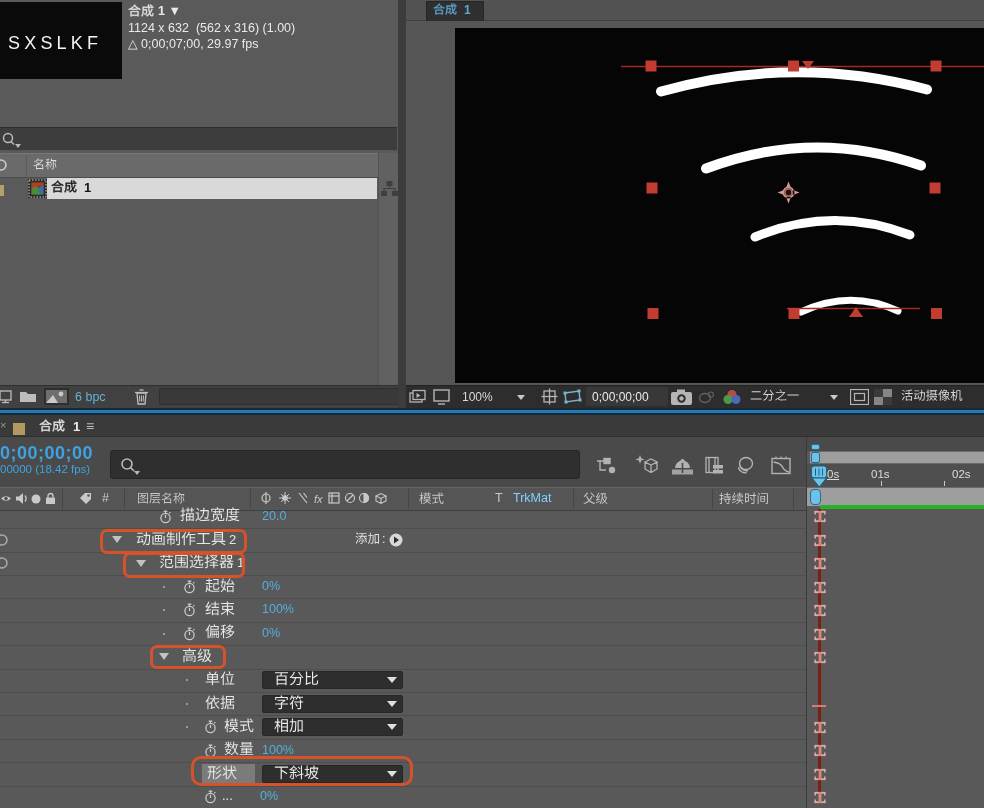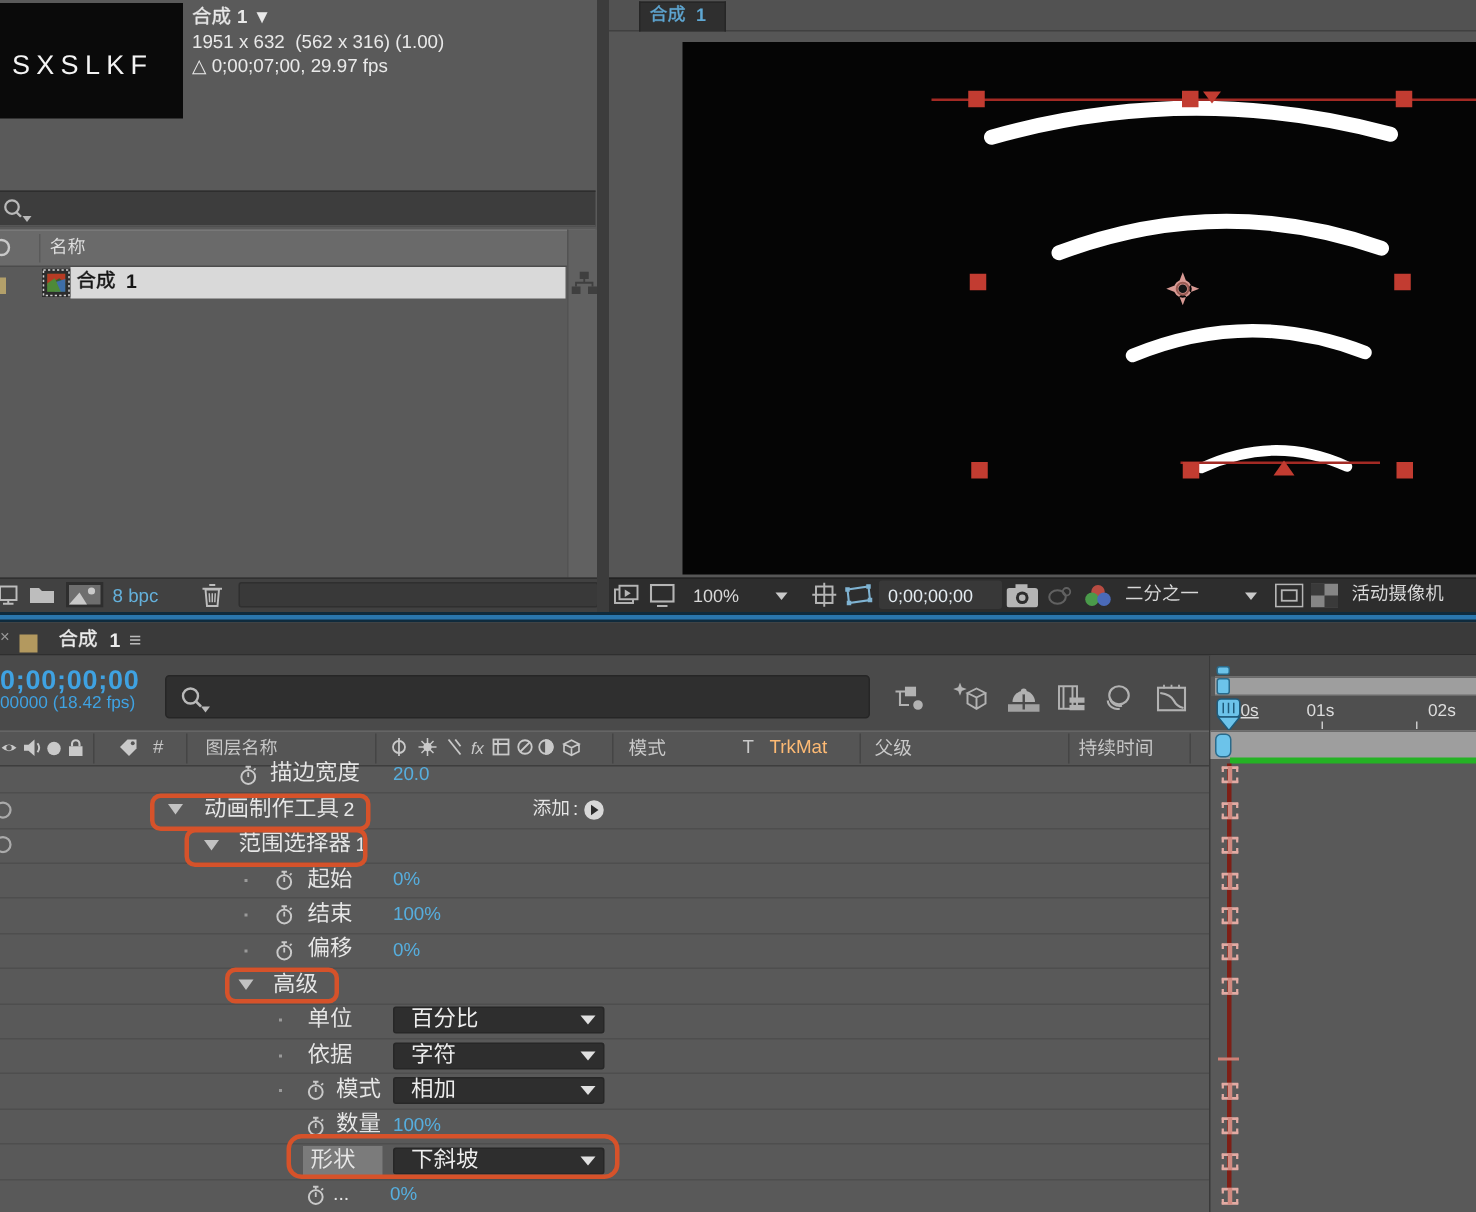--- a/index.html
+++ b/index.html
@@ -72,21 +72,21 @@
 <div style="position:absolute;left:8px;top:33px;font:18px 'Liberation Sans', sans-serif;color:#f4f4f4;white-space:pre;line-height:20px;letter-spacing:4.2px;">SXSLKF</div>
 <svg style="position:absolute;left:128px;top:5px;overflow:visible" width="26" height="16" fill="#e9e9e9" stroke="#e9e9e9" stroke-width="28">
       <g transform="translate(0.0,10.4) scale(0.0130,-0.0130)">
         <use href="#u5408"></use>
       </g>
       <g transform="translate(13.0,10.4) scale(0.0130,-0.0130)">
         <use href="#u6210"></use>
       </g>
     </svg>
 <div style="position:absolute;left:158px;top:4px;font:bold 12.5px 'Liberation Sans', sans-serif;color:#e9e9e9;white-space:pre;line-height:14.5px;">1 ▼</div>
-<div style="position:absolute;left:128px;top:21px;font:12.5px 'Liberation Sans', sans-serif;color:#e9e9e9;white-space:pre;line-height:14.5px;">1951 x 632  (562 x 316) (1.00)</div>
+<div style="position:absolute;left:128px;top:21px;font:12.5px 'Liberation Sans', sans-serif;color:#e9e9e9;white-space:pre;line-height:14.5px;">1124 x 632  (562 x 316) (1.00)</div>
 <div style="position:absolute;left:128px;top:37px;font:12.5px 'Liberation Sans', sans-serif;color:#e9e9e9;white-space:pre;line-height:14.5px;">△ 0;00;07;00, 29.97 fps</div>
 <div style="position:absolute;left:0px;top:127px;width:397px;height:24px;background:#3d3d3d;border-top:1px solid #2e2e2e;border-bottom:1px solid #565656;"></div>
 <svg style="position:absolute;left:1px;top:131px" width="18" height="16">
       <circle cx="7" cy="7" r="4.5" fill="none" stroke="#b9b9b9" stroke-width="1.5"></circle>
       <line x1="10" y1="10.5" x2="13" y2="13.5" stroke="#b9b9b9" stroke-width="1.6"></line>
     </svg>
 <div style="position:absolute;left:14.5px;top:144px;width:0;height:0;border-left:3.5px solid transparent;border-right:3.5px solid transparent;border-top:4px solid #b9b9b9;"></div>
 <div style="position:absolute;left:0px;top:153px;width:397px;height:25px;background:#6a6a6a;border-top:1px solid #787878;border-bottom:1px solid #4c4c4c;"></div>
 <svg style="position:absolute;left:-6px;top:158px" width="14" height="14">
       <circle cx="7" cy="7" r="5" fill="none" stroke="#c9c9c9" stroke-width="1.6"></circle>
@@ -138,21 +138,21 @@
     </svg>
 <svg style="position:absolute;left:20px;top:390px" width="18" height="13">
       <path d="M0,2 h6 l2,2 h8 v8 h-16 z" fill="#bdbdbd"></path>
     </svg>
 <svg style="position:absolute;left:44px;top:388px" width="25" height="17">
       <rect x="0" y="0" width="25" height="17" fill="#2e2e2e"></rect>
       <rect x="2" y="2" width="21" height="13" fill="#6e6e6e"></rect>
       <path d="M2,15 l7,-8 5,8 z" fill="#c9c9c9"></path>
       <circle cx="17" cy="6" r="2.4" fill="#c9c9c9"></circle>
     </svg>
-<div style="position:absolute;left:75px;top:390px;font:12.5px 'Liberation Sans', sans-serif;color:#64b0da;white-space:pre;line-height:14.5px;">8 bpc</div>
+<div style="position:absolute;left:75px;top:390px;font:12.5px 'Liberation Sans', sans-serif;color:#64b0da;white-space:pre;line-height:14.5px;">6 bpc</div>
 <svg style="position:absolute;left:134px;top:388px" width="15" height="17">
       <path d="M3,5 h9 l-1,11 h-7 z" fill="none" stroke="#bdbdbd" stroke-width="1.3"></path>
       <line x1="1" y1="4.5" x2="14" y2="4.5" stroke="#bdbdbd" stroke-width="1.3"></line>
       <line x1="5.5" y1="2" x2="9.5" y2="2" stroke="#bdbdbd" stroke-width="1.3"></line>
       <line x1="5.5" y1="7.5" x2="5.8" y2="13.5" stroke="#bdbdbd" stroke-width="1"></line>
       <line x1="7.5" y1="7.5" x2="7.5" y2="13.5" stroke="#bdbdbd" stroke-width="1"></line>
       <line x1="9.5" y1="7.5" x2="9.2" y2="13.5" stroke="#bdbdbd" stroke-width="1"></line>
     </svg>
 <div style="position:absolute;left:159px;top:388px;width:240px;height:17px;background:#393939;border:1px solid #2f2f2f;border-radius:2px;"></div>
 <div style="position:absolute;left:398px;top:0px;width:8px;height:408px;background:#3c3c3c;"></div>
@@ -412,21 +412,21 @@
 <div style="position:absolute;left:408px;top:489px;width:1px;height:20px;background:#454545;"></div>
 <svg style="position:absolute;left:419px;top:493px;overflow:visible" width="25" height="15" fill="#c9c9c9">
       <g transform="translate(0.0,10.0) scale(0.0125,-0.0125)">
         <use href="#u6a21"></use>
       </g>
       <g transform="translate(12.5,10.0) scale(0.0125,-0.0125)">
         <use href="#u5f0f"></use>
       </g>
     </svg>
 <div style="position:absolute;left:495px;top:491px;font:12.5px 'Liberation Sans', sans-serif;color:#c9c9c9;white-space:pre;line-height:14.5px;">T</div>
-<div style="position:absolute;left:513px;top:491px;font:12.5px 'Liberation Sans', sans-serif;color:#fdba74;white-space:pre;line-height:14.5px;text-align:center;">TrkMat</div>
+<div style="position:absolute;left:513px;top:491px;font:12.5px 'Liberation Sans', sans-serif;color:#7dd3fc;white-space:pre;line-height:14.5px;text-align:center;">TrkMat</div>
 <div style="position:absolute;left:573px;top:489px;width:1px;height:20px;background:#454545;"></div>
 <svg style="position:absolute;left:583px;top:493px;overflow:visible" width="25" height="15" fill="#c9c9c9">
       <g transform="translate(0.0,10.0) scale(0.0125,-0.0125)">
         <use href="#u7236"></use>
       </g>
       <g transform="translate(12.5,10.0) scale(0.0125,-0.0125)">
         <use href="#u7ea7"></use>
       </g>
     </svg>
 <div style="position:absolute;left:712px;top:489px;width:1px;height:20px;background:#454545;"></div>

